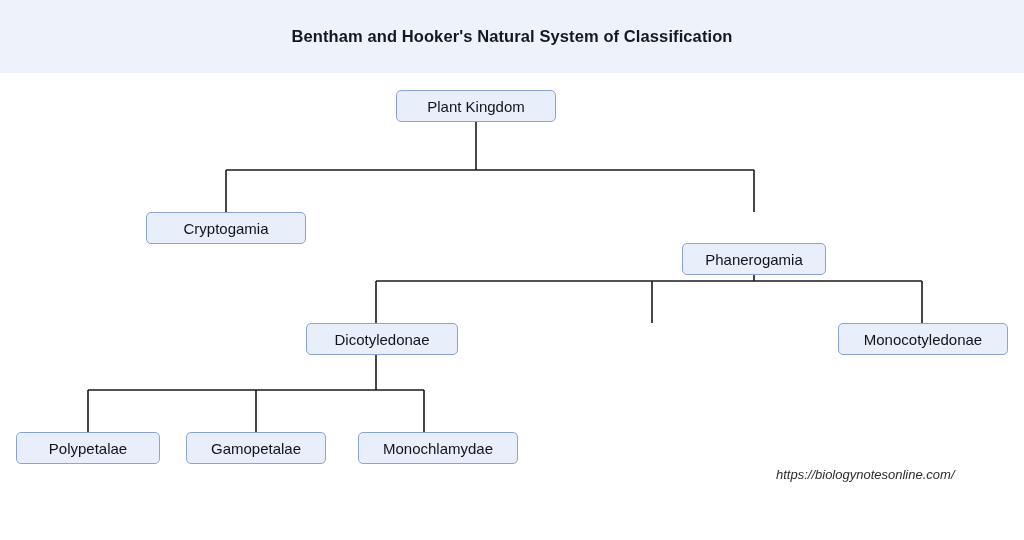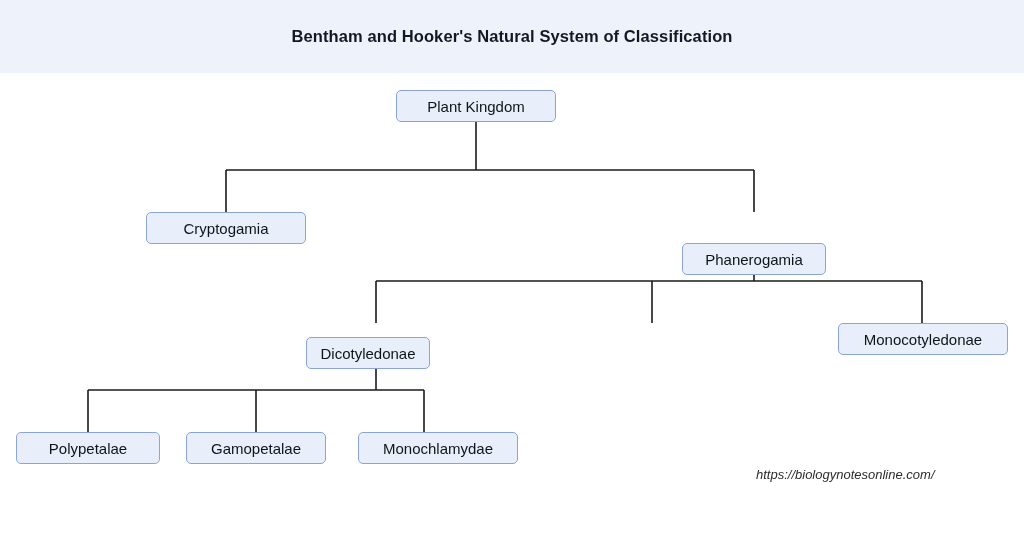--- a/index.html
+++ b/index.html
@@ -99,31 +99,31 @@
 
   <div class="node" style="left:396px; top:90px; width:160px;">
     <span>Plant Kingdom</span>
   </div>
   <div class="node" style="left:146px; top:212px; width:160px;">
     <span>Cryptogamia</span>
   </div>
   <div class="node" style="left:682px; top:212px; width:144px;margin-top:31px;">
     <span>Phanerogamia</span>
   </div>
-  <div class="node" style="left:306px; top:337px; width:124px;">
+  <div class="node" style="left:306px; top:323px; width:152px;">
     <span>Dicotyledonae</span>
   </div>
   <div class="node" style="left:838px; top:323px; width:170px;">
     <span>Monocotyledonae</span>
   </div>
   <div class="node" style="left:16px; top:432px; width:144px;text-align:right;">
     <span>Polypetalae</span>
   </div>
   <div class="node" style="left:186px; top:432px; width:140px;">
     <span>Gamopetalae</span>
   </div>
   <div class="node" style="left:358px; top:432px; width:160px;">
     <span>Monochlamydae</span>
   </div>
 
-  <div class="credit" style="left:756px; top:467px;text-align:center;">https://biologynotesonline.com/</div>
+  <div class="credit" style="left:776px; top:467px;text-align:center;">https://biologynotesonline.com/</div>
 
 </div>
 
 </body></html>

